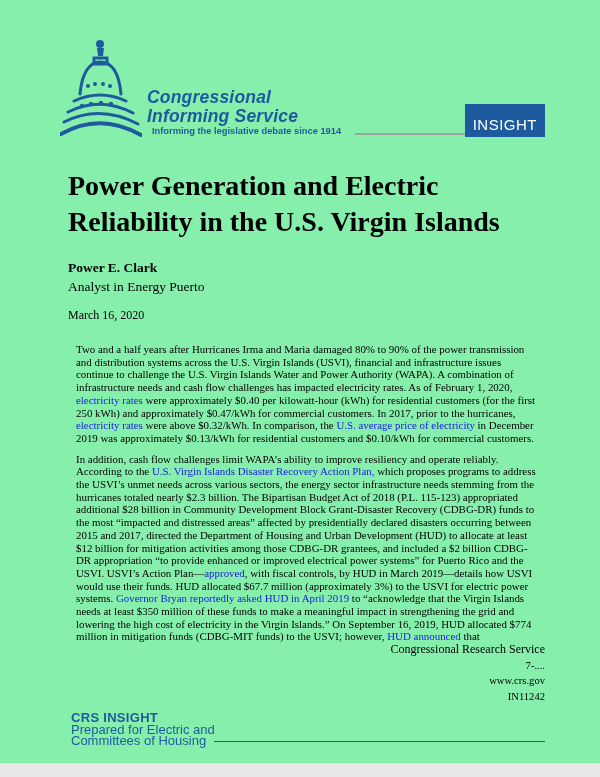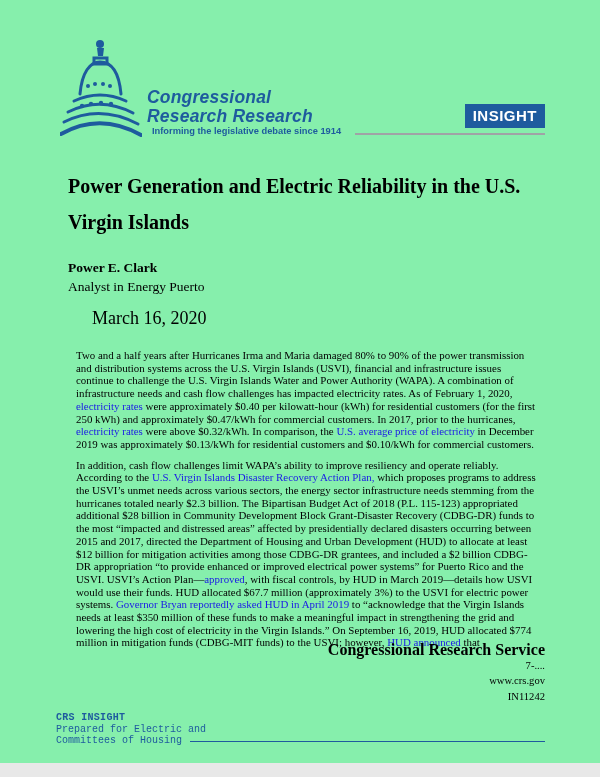--- a/index.html
+++ b/index.html
@@ -29,50 +29,50 @@
   .tagline{
     font-family:"Liberation Sans", sans-serif;
     font-weight:bold;color:var(--brand);
     font-size:9.3px;white-space:nowrap;
   }
   .tagline-rule{flex:1;height:2px;background:#a0a3a6;margin-top:6px;}
   .badge{
     position:absolute;top:104px;right:55px;
     background:var(--brand);color:#fff;
     font-family:"Liberation Sans", sans-serif;
-    font-weight:bold;font-size:15px;letter-spacing:0.5px;
-    padding:3px 8px 4px 8px;
+    font-weight:normal;font-size:15px;letter-spacing:0.5px;
+    padding:12px 8px 4px 8px;
   }
   
   .article{position:absolute;left:68px;top:168px;width:480px;}
   .title{
-    margin:0;font-size:20px;line-height:36px;font-weight:bold;
+    margin:0;font-size:28px;line-height:36px;font-weight:bold;
     font-family:"Liberation Serif", serif;
   }
   .author-block{margin-top:18px;line-height:19px;font-size:13.5px;}
   .author-name{font-weight:bold;}
-  .date-line{margin-top:12px;font-size:18px;margin-left:24px;}
+  .date-line{margin-top:12px;font-size:12px;}
   .body-par{
     margin:8px;margin-top:20px;
     font-size:10.9px;line-height:12.7px;
     text-align:left;
   }
   .body-par + .body-par{margin-top:4px;}
   .inline-link{color:var(--link);text-decoration:none;cursor:pointer;}
   
   .footer-right{
     position:absolute;right:55px;top:642px;
     text-align:right;font-size:10.6px;line-height:15.6px;
   }
-  .footer-right .forg{font-weight:bold;font-size:16px;}
+  .footer-right .forg{font-weight:normal;font-size:12px;}
   .footer-left{
-    position:absolute;left:56px;top:712px;right:55px;
+    position:absolute;left:71px;top:712px;right:55px;
     color:var(--brand);
-    font-family:Liberation Mono, monospace;
-    font-size:10px;line-height:11.6px;
+    font-family:Liberation Sans, sans-serif;
+    font-size:13px;line-height:11.6px;
   }
   .fl-title{font-weight:bold;letter-spacing:0.3px;}
   .fl-row{display:flex;align-items:center;}
   .footer-rule{flex:1;height:1.5px;background:var(--brand);margin-left:8px;margin-top:1px;}
   :root{--brand:#1e5b9e;--link:#1a1ae6;}
 </style>
 </head>
 <body>
 
 <div class="page">
@@ -91,21 +91,21 @@
     <circle cx="31" cy="66" r="2.2" fill="#1e5b9e" stroke="none"></circle>
     <circle cx="41" cy="65" r="2.2" fill="#1e5b9e" stroke="none"></circle>
     <circle cx="51" cy="66" r="2.2" fill="#1e5b9e" stroke="none"></circle>
     <path d="M8 74 Q40 58 73 75"></path>
     <path d="M4 84 Q40 66 78 86"></path>
     <path d="M1 96 Q40 74 81 97" stroke-width="4"></path>
   </svg>
 
   <div class="org-name">
     <div>Congressional</div>
-    <div>Research Research</div>
+    <div>Informing Service</div>
   </div>
 
   <div class="tagline-row">
     <span class="tagline">Informing the legislative debate since 1914</span>
     <span class="tagline-rule"></span>
   </div>
 
   <div class="badge">INSIGHT</div>
 
   <div class="article">

